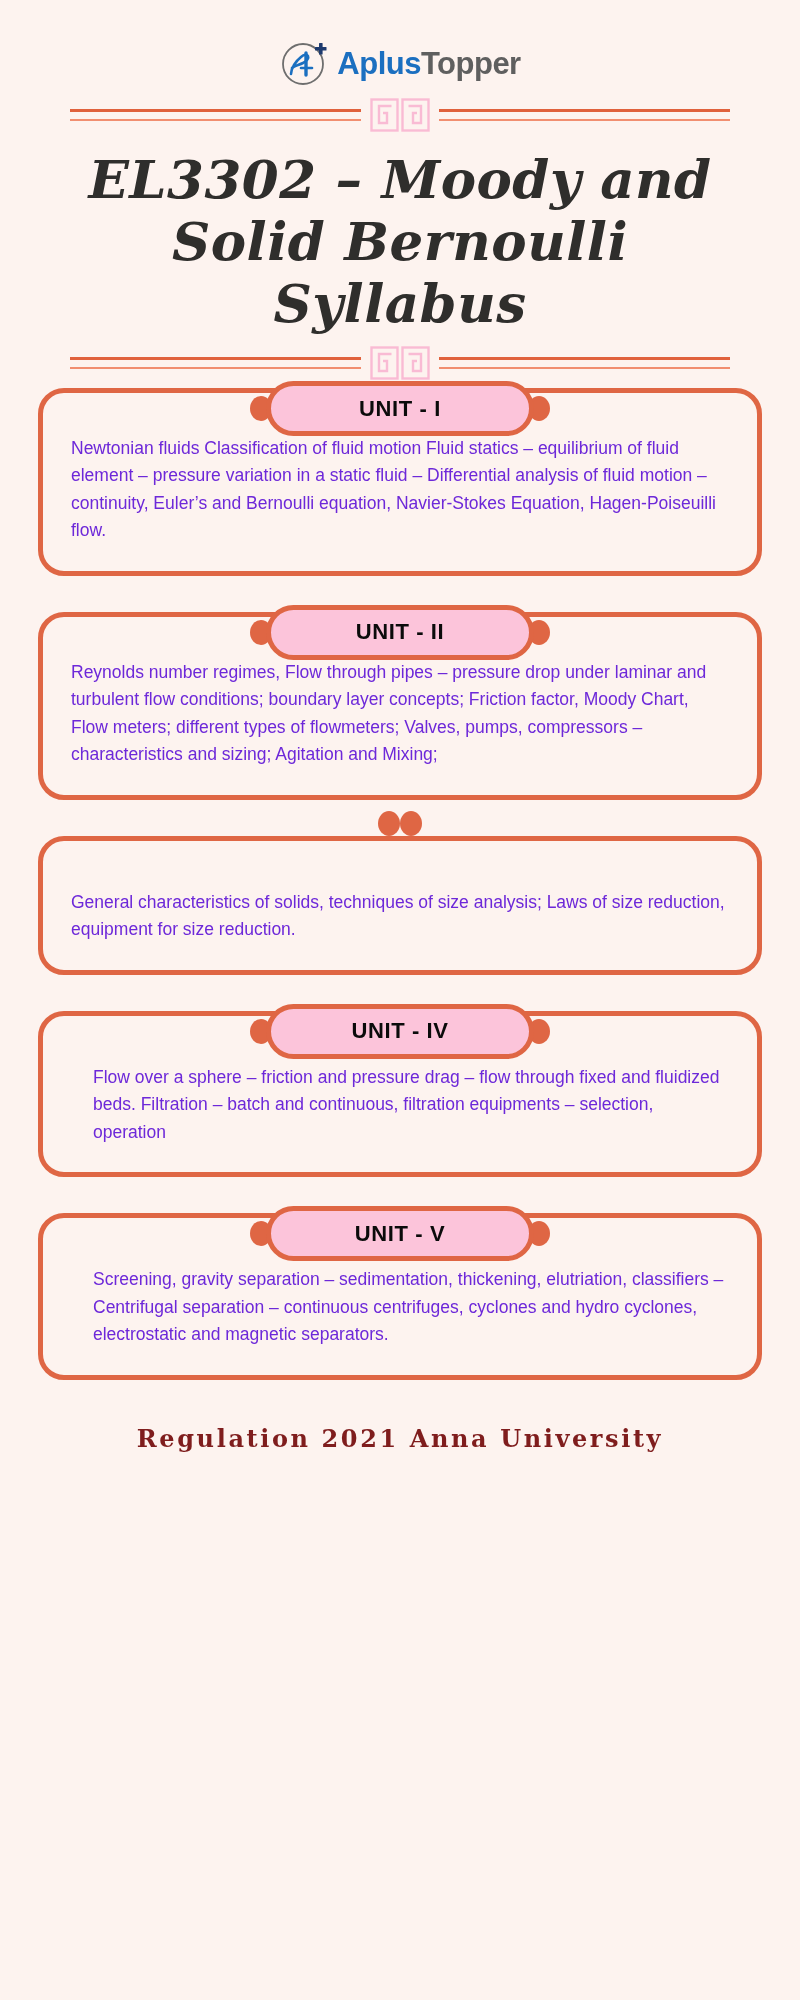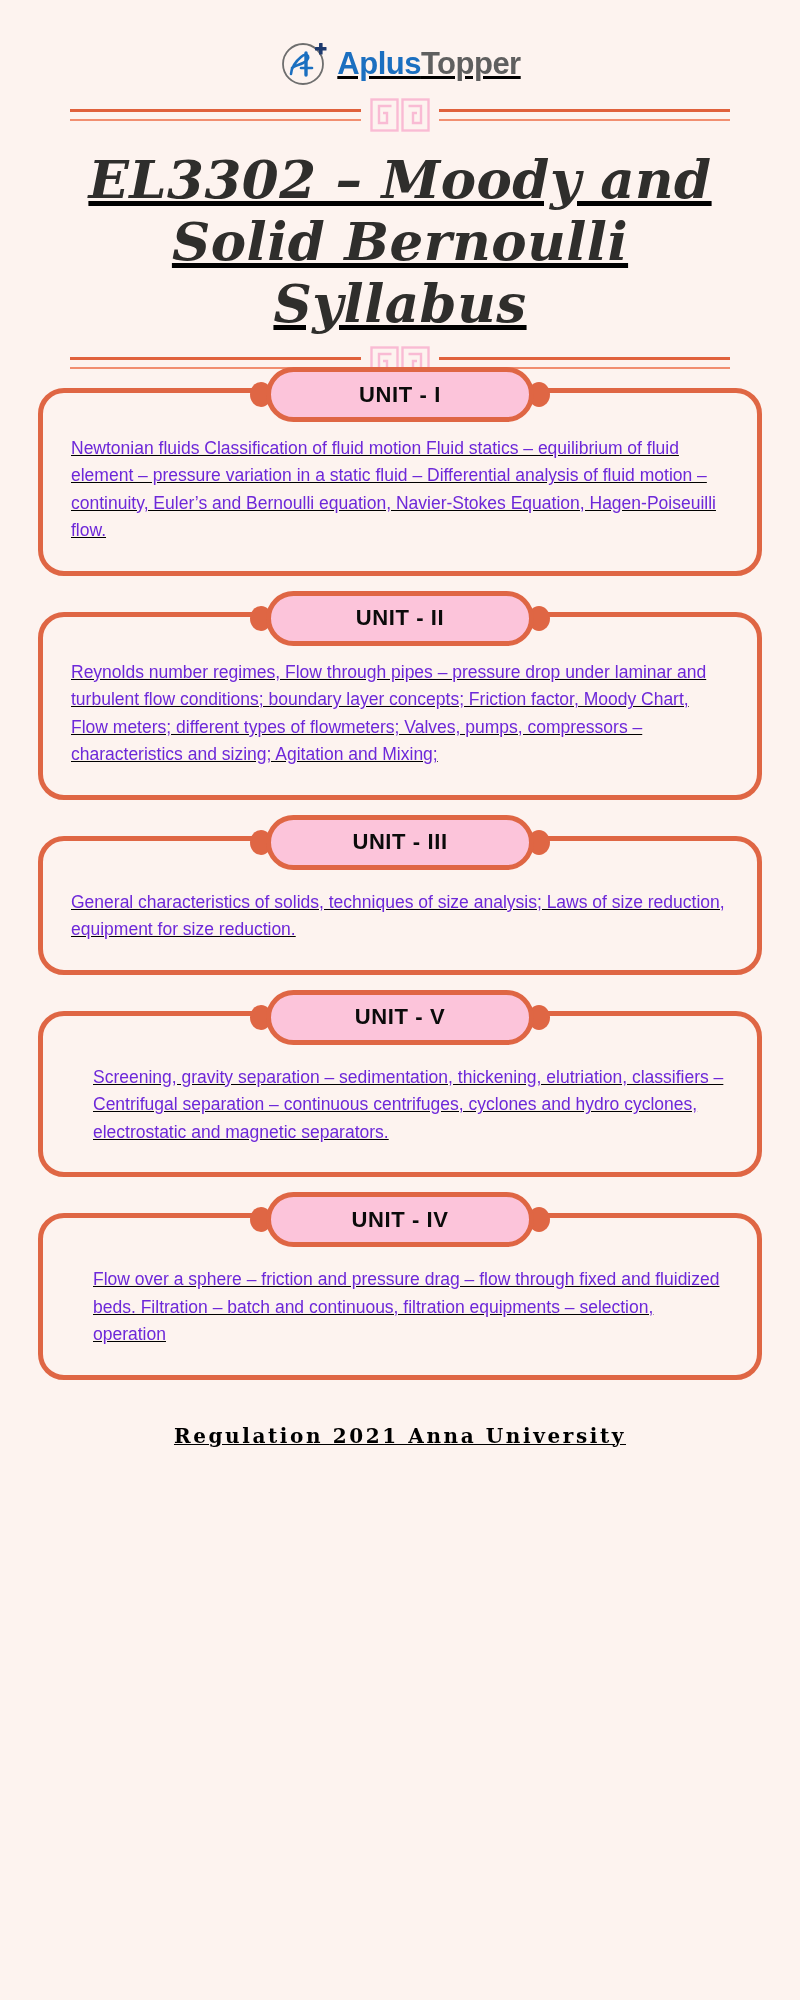--- a/index.html
+++ b/index.html
@@ -10,21 +10,20 @@
     background: #FDF3EF;
     font-family: "Liberation Sans", sans-serif;
     overflow: hidden;
   }
 
   .page {
     position: relative;
     width: 800px;
     height: 1972px;
     background: #FDF3EF;
-    text-decoration: underline;
   }
 
   
   .logo-bar {
     height: 96px;
     display: flex;
     align-items: center;
     justify-content: center;
     padding-top: 30px;
   }
@@ -119,21 +118,21 @@
   }
   .unit-pill {
     background: #FCC4DA;
     border: 5px solid #DF6644;
     border-radius: 30px;
     height: 55px;
     min-width: 268px;
     display: flex;
     align-items: center;
     justify-content: center;
-    margin: 4px -6px;
+    margin: 18px -6px;
     z-index: 2;
     padding: 0 30px;
   }
   .unit-pill-label {
     font-family: "Liberation Sans", sans-serif;
     font-weight: bold;
     font-size: 22px;
     letter-spacing: 0.6px;
     color: #0B0B0B;
     white-space: nowrap;
@@ -148,23 +147,23 @@
   .unit-card.pad-tall { padding-top: 48px; }
 
   
   .footer {
     text-align: center;
     padding-top: 8px;
   }
   .footer-text {
     font-family: "DejaVu Serif", serif;
     font-weight: bold;
-    font-size: 20px;
+    font-size: 24px;
     letter-spacing: 2.6px;
-    color: #000000;
+    color: #7f1d1d;
   }
 </style>
 </head>
 <body>
 
 <div class="page">
 
   <div class="logo-bar">
     <div class="logo">
       <span class="logo-mark">
@@ -249,48 +248,45 @@
           <span class="unit-pill-label">UNIT - II</span>
         </span>
         <span class="knob"></span>
       </div>
       <p class="unit-body">Reynolds number regimes, Flow through pipes – pressure drop under laminar and turbulent flow conditions; boundary layer concepts; Friction factor, Moody Chart, Flow meters; different types of flowmeters; Valves, pumps, compressors – characteristics and sizing; Agitation and Mixing;</p>
     </div>
 
     <div class="unit-card pad-tall">
       <div class="unit-header">
         <span class="knob"></span>
-        <span class="unit-pill">
-          <span class="unit-pill-label">UNIT - III</span>
-        </span>
         <span class="knob"></span>
       </div>
       <p class="unit-body">General characteristics of solids, techniques of size analysis; Laws of size reduction, equipment for size reduction.</p>
     </div>
 
     <div class="unit-card indented pad-tall">
       <div class="unit-header">
         <span class="knob"></span>
         <span class="unit-pill">
+          <span class="unit-pill-label">UNIT - IV</span>
+        </span>
+        <span class="knob"></span>
+      </div>
+      <p class="unit-body">Flow over a sphere – friction and pressure drag – flow through fixed and fluidized beds. Filtration – batch and continuous, filtration equipments – selection, operation</p>
+    </div>
+
+    <div class="unit-card indented pad-tall">
+      <div class="unit-header">
+        <span class="knob"></span>
+        <span class="unit-pill">
           <span class="unit-pill-label">UNIT - V</span>
         </span>
         <span class="knob"></span>
       </div>
       <p class="unit-body">Screening, gravity separation – sedimentation, thickening, elutriation, classifiers – Centrifugal separation – continuous centrifuges, cyclones and hydro cyclones, electrostatic and magnetic separators.</p>
-    </div>
-
-    <div class="unit-card indented pad-tall">
-      <div class="unit-header">
-        <span class="knob"></span>
-        <span class="unit-pill">
-          <span class="unit-pill-label">UNIT - IV</span>
-        </span>
-        <span class="knob"></span>
-      </div>
-      <p class="unit-body">Flow over a sphere – friction and pressure drag – flow through fixed and fluidized beds. Filtration – batch and continuous, filtration equipments – selection, operation</p>
     </div>
 
   </div>
 
   <div class="footer">
     <span class="footer-text">Regulation 2021 Anna University</span>
   </div>
 
 </div>
 

